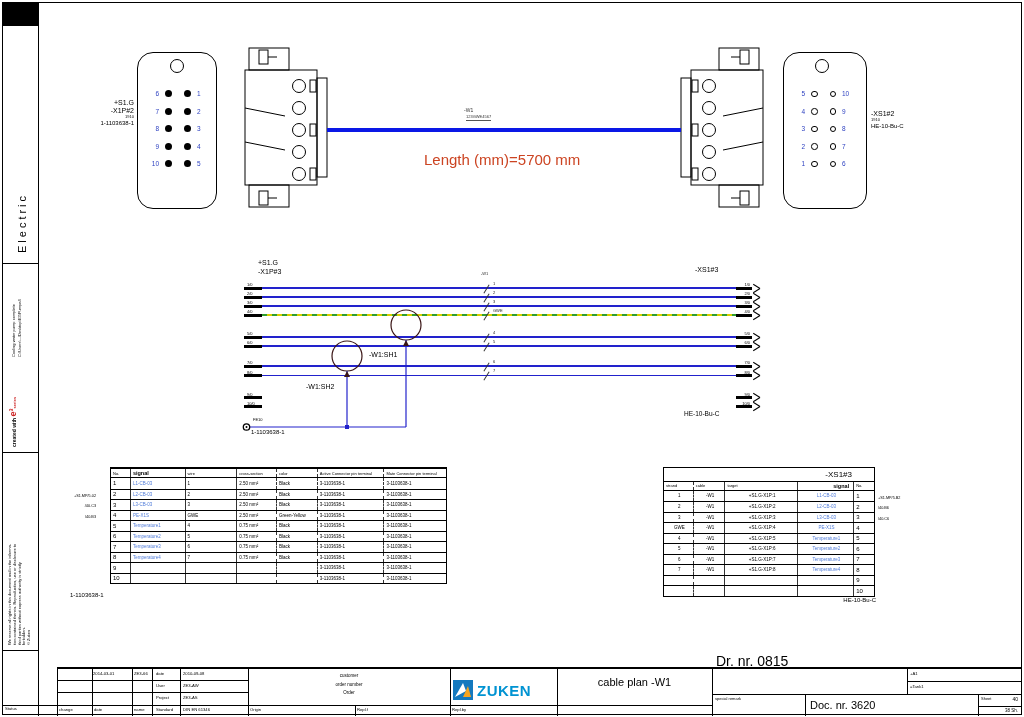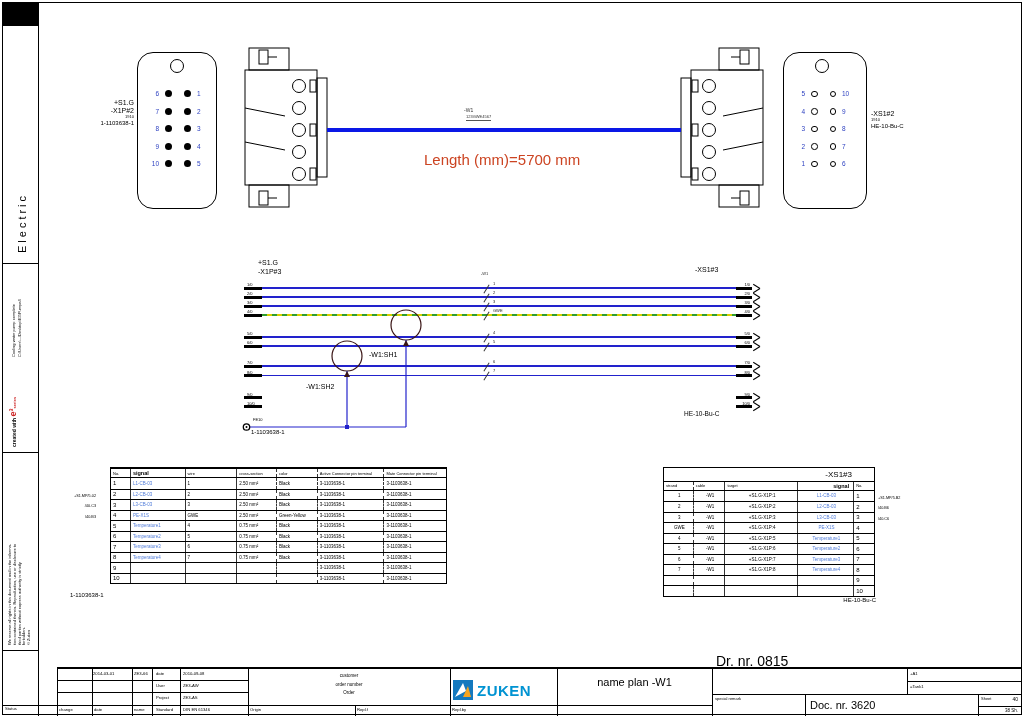--- a/index.html
+++ b/index.html
@@ -582,21 +582,21 @@
   <div class="tb" style="left:357px;top:707px;font-size:4.2px">Repl.f</div>
   <div class="tb" style="left:452px;top:707px;font-size:4.2px">Repl.by</div>
 
   <svg class="abs" width="20" height="20" style="left:453px;top:680px">
     <rect x="0" y="0" width="20" height="20" fill="#1479be"></rect>
     <path d="M2,17 L10,3 L13,11 Z" fill="#fff"></path>
     <path d="M10,17 L15,6 L18,17 Z" fill="#f6a41f"></path>
   </svg>
   <div class="tb zuken" style="left:477px;top:682px">ZUKEN</div>
 
-  <div class="tb" style="left:557px;top:676px;width:155px;text-align:center;font-size:11px">name plan -W1</div>
+  <div class="tb" style="left:557px;top:676px;width:155px;text-align:center;font-size:11px">cable plan -W1</div>
   <div class="tb" style="left:716px;top:653px;font-size:14px">Dr. nr. 0815</div>
   <div class="tb" style="left:910px;top:671px;font-size:4.2px">+A1</div>
   <div class="tb" style="left:910px;top:684px;font-size:4.2px">=Tank1</div>
   <div class="tb" style="left:715px;top:696px;font-size:4px">special remark</div>
   <div class="tb" style="left:810px;top:699px;font-size:11px">Doc. nr. 3620</div>
   <div class="tb" style="left:981px;top:696px;font-size:4px">Sheet</div>
   <div class="tb" style="left:1000px;top:696px;width:18px;text-align:right;font-size:5px">40</div>
   <div class="tb" style="left:978px;top:708px;width:40px;text-align:right;font-size:4.5px">38 Sh.</div>
 
 </div>

